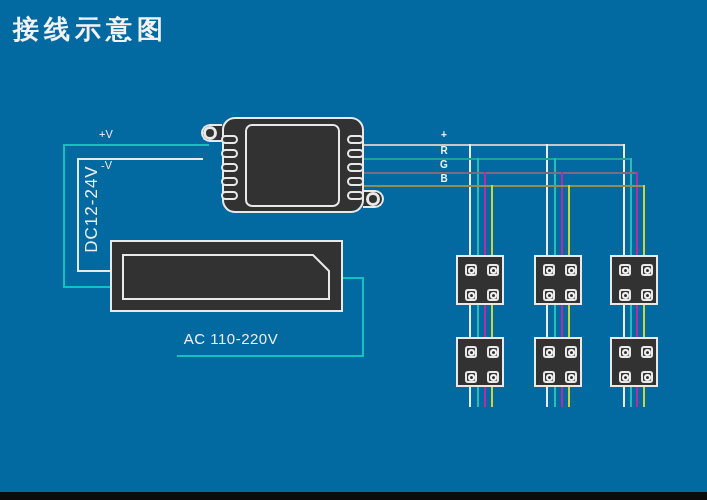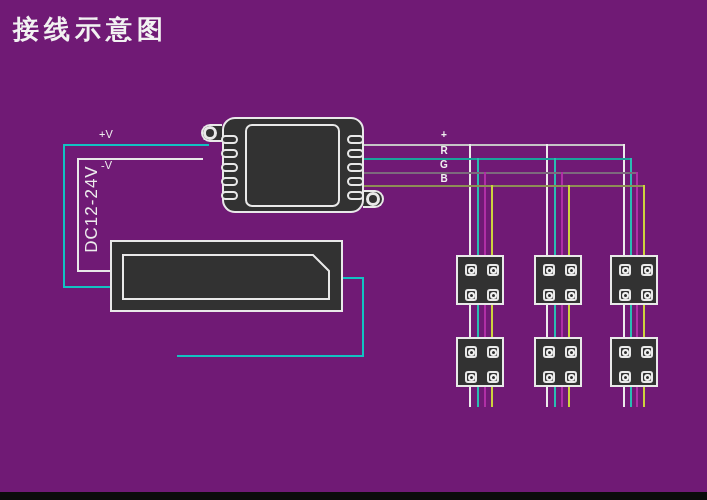--- a/index.html
+++ b/index.html
@@ -28,21 +28,21 @@
   .ps-label{position:absolute;left:123px;top:267px;width:206px;text-align:center;font-size:16px;letter-spacing:1.5px;color:#ededed;}
   .ac-label{position:absolute;left:178px;top:330px;width:106px;text-align:center;font-size:15px;letter-spacing:0.5px;color:#ededed;}
   .dc-label{position:absolute;left:48px;top:198px;width:90px;height:22px;text-align:center;font-size:17px;letter-spacing:1px;color:#ededed;transform:rotate(-90deg);}
   .v-label{position:absolute;font-size:11px;color:#ededed;}
   #bottom-bar{position:absolute;left:0;top:492px;width:707px;height:8px;}
   svg{position:absolute;}
 </style>
 </head>
 <body>
 
-<div id="stage" style="background: #701a75;">
+<div id="stage" style="background: #0369a1;">
 
   <div id="page-title">接线示意图</div>
 
   <div id="diagram">
       <div class="seg" style="left: 63px; top: 144px; width: 146px; height: 2px; background: rgb(18, 194, 194);"></div>
       <div class="seg" style="left: 63px; top: 144px; width: 2px; height: 144px; background: rgb(18, 194, 194);"></div>
       <div class="seg" style="left: 63px; top: 286px; width: 49px; height: 2px; background: rgb(18, 194, 194);"></div>
       <div class="seg" style="left: 77px; top: 158px; width: 126px; height: 2px; background: rgb(232, 232, 232);"></div>
       <div class="seg" style="left: 77px; top: 158px; width: 2px; height: 114px; background: rgb(232, 232, 232);"></div>
       <div class="seg" style="left: 77px; top: 270px; width: 35px; height: 2px; background: rgb(232, 232, 232);"></div>
@@ -171,18 +171,19 @@
       <div class="stub" style="left: 221px; top: 191px; width: 17px; height: 9px;"></div>
       <div class="stub" style="left: 347px; top: 191px; width: 17px; height: 9px;"></div>
     </div>
   <div class="ear-circle" style="left:203px;top:126px;"></div>
   <div class="ear-circle" style="left:366px;top:192px;"></div>
 
   <div class="outline-box" style="left:110px;top:240px;width:233px;height:72px;"></div>
   <svg style="left:121px;top:253px;" width="212" height="49" viewBox="0 0 212 49">
     <polygon points="2,2 192,2 208,18 208,46 2,46" fill="none" stroke="#e9e9e9" stroke-width="2"></polygon>
   </svg>
+  <div class="ac-label">AC 110-220V</div>
   <div class="dc-label">DC12-24V</div>
   <div class="v-label" style="left:99px;top:128px;">+V</div>
   <div class="v-label" style="left:101px;top:159px;">-V</div>
 
   <div id="bottom-bar" style="background: rgb(11, 11, 11);"></div>
 </div>
 
 </body></html>

